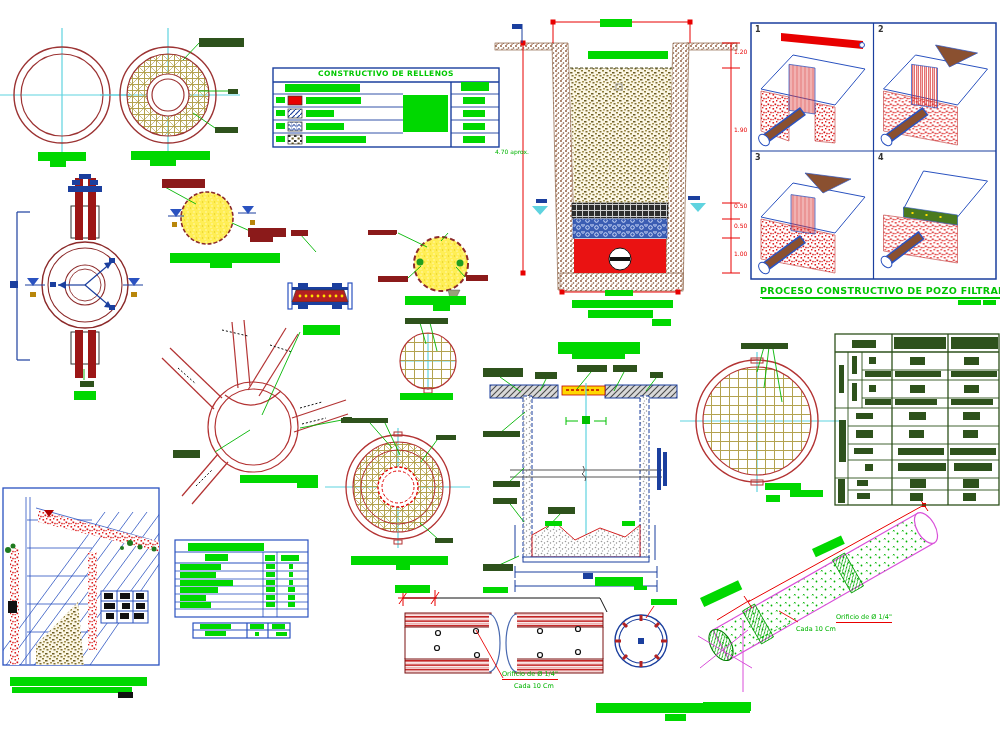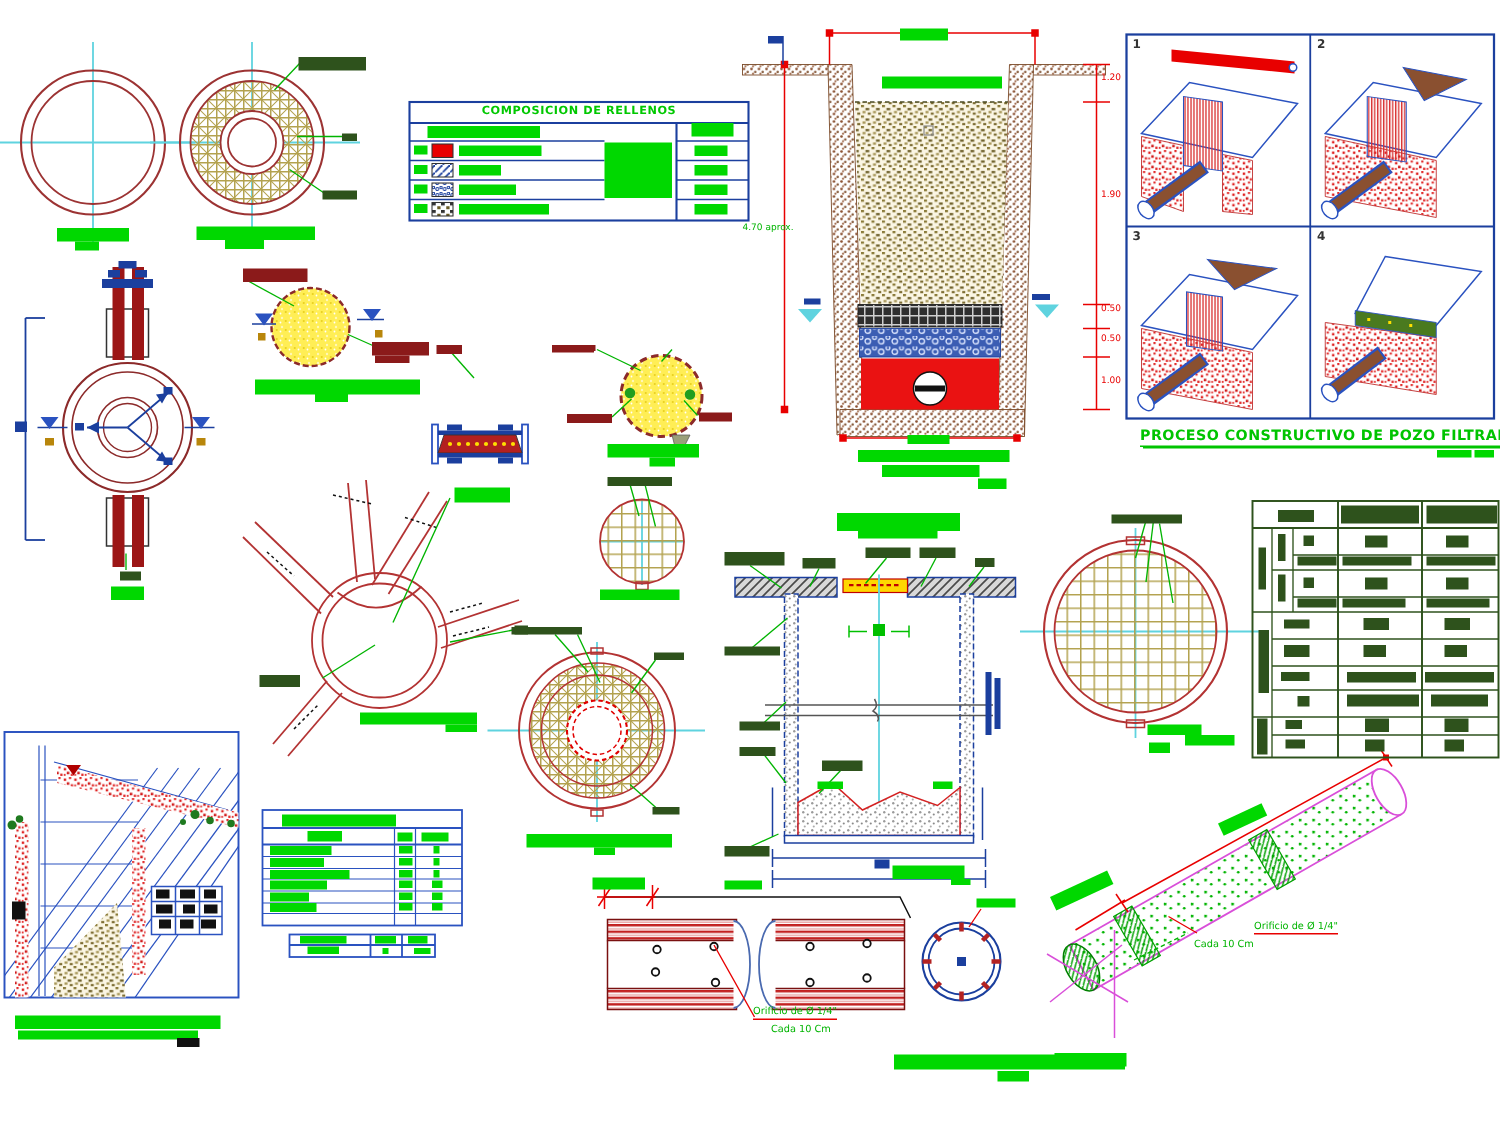--- a/index.html
+++ b/index.html
@@ -758,21 +758,21 @@
       <div class="bar" style="left: 483px; top: 587px; width: 25px; height: 6px; background: rgb(0, 216, 0);"></div>
       <div class="bar" style="left: 651px; top: 599px; width: 26px; height: 6px; background: rgb(0, 216, 0);"></div>
       <div class="bar" style="left: 596px; top: 703px; width: 154px; height: 10px; background: rgb(0, 216, 0);"></div>
       <div class="bar" style="left: 665px; top: 714px; width: 21px; height: 7px; background: rgb(0, 216, 0);"></div>
       <div class="bar" style="left: 766px; top: 495px; width: 14px; height: 7px; background: rgb(0, 216, 0);"></div>
       <div class="bar" style="left: 703px; top: 702px; width: 48px; height: 9px; background: rgb(0, 216, 0);"></div>
       <div class="bar" style="left: 700px; top: 598px; width: 42px; height: 10px; background: rgb(0, 216, 0); transform: rotate(-25deg); transform-origin: left top;"></div>
       <div class="bar" style="left: 812px; top: 549px; width: 32px; height: 9px; background: rgb(0, 216, 0); transform: rotate(-25deg); transform-origin: left top;"></div>
     </div>
 
-<div class="txt t-legend" style="left:273px;top:70px;width:226px;">COMPOSICION DE RELLENOS</div>
+<div class="txt t-legend" style="left:273px;top:70px;width:226px;">CONSTRUCTIVO DE RELLENOS</div>
 <div class="txt t-process" style="left:760px;top:286px;">PROCESO CONSTRUCTIVO DE POZO FILTRANTE</div>
 <div class="txt t-panel" style="left:755px;top:26px;">1</div>
 <div class="txt t-panel" style="left:878px;top:26px;">2</div>
 <div class="txt t-panel" style="left:755px;top:154px;">3</div>
 <div class="txt t-panel" style="left:878px;top:154px;">4</div>
 <div class="txt t-dim" style="left:734px;top:49px;">1.20</div>
 <div class="txt t-dim" style="left:734px;top:127px;">1.90</div>
 <div class="txt t-dim" style="left:734px;top:203px;">0.50</div>
 <div class="txt t-dim" style="left:734px;top:223px;">0.50</div>
 <div class="txt t-dim" style="left:734px;top:251px;">1.00</div>

